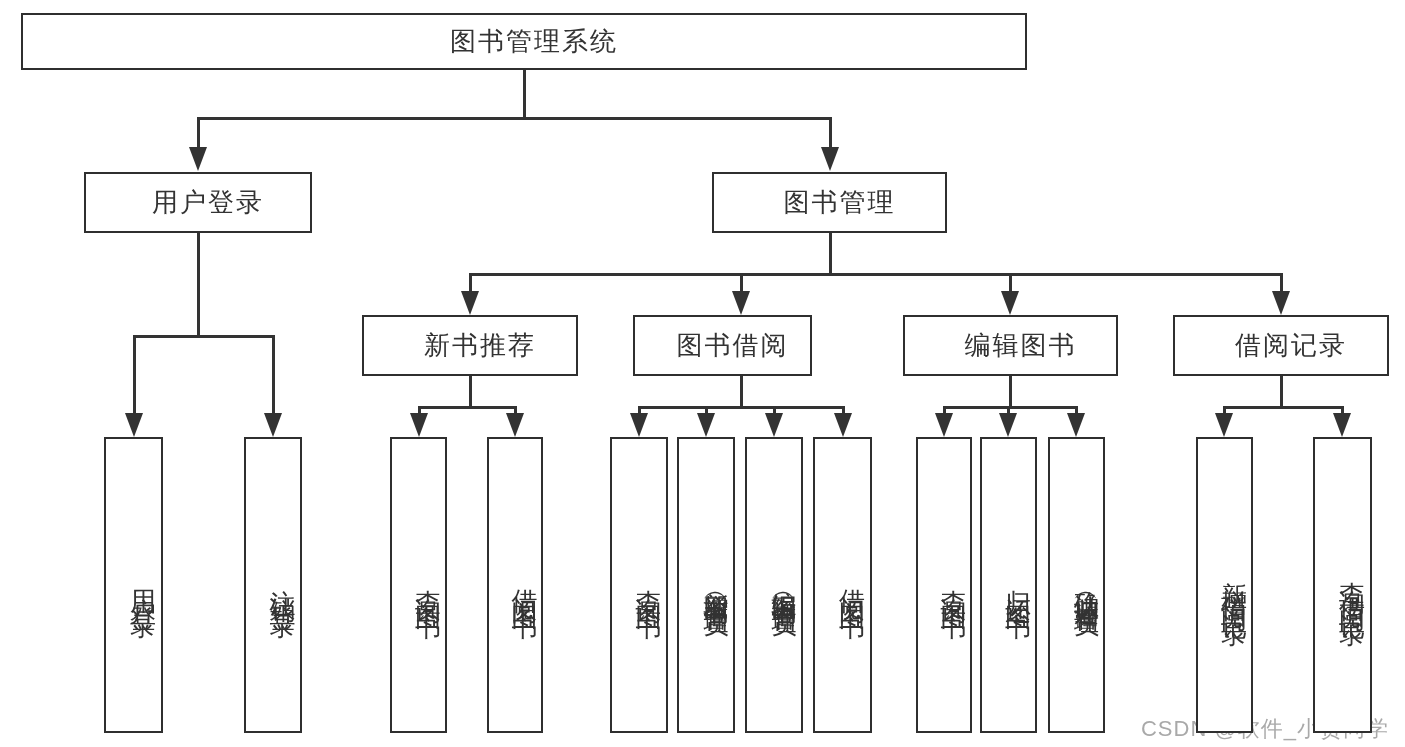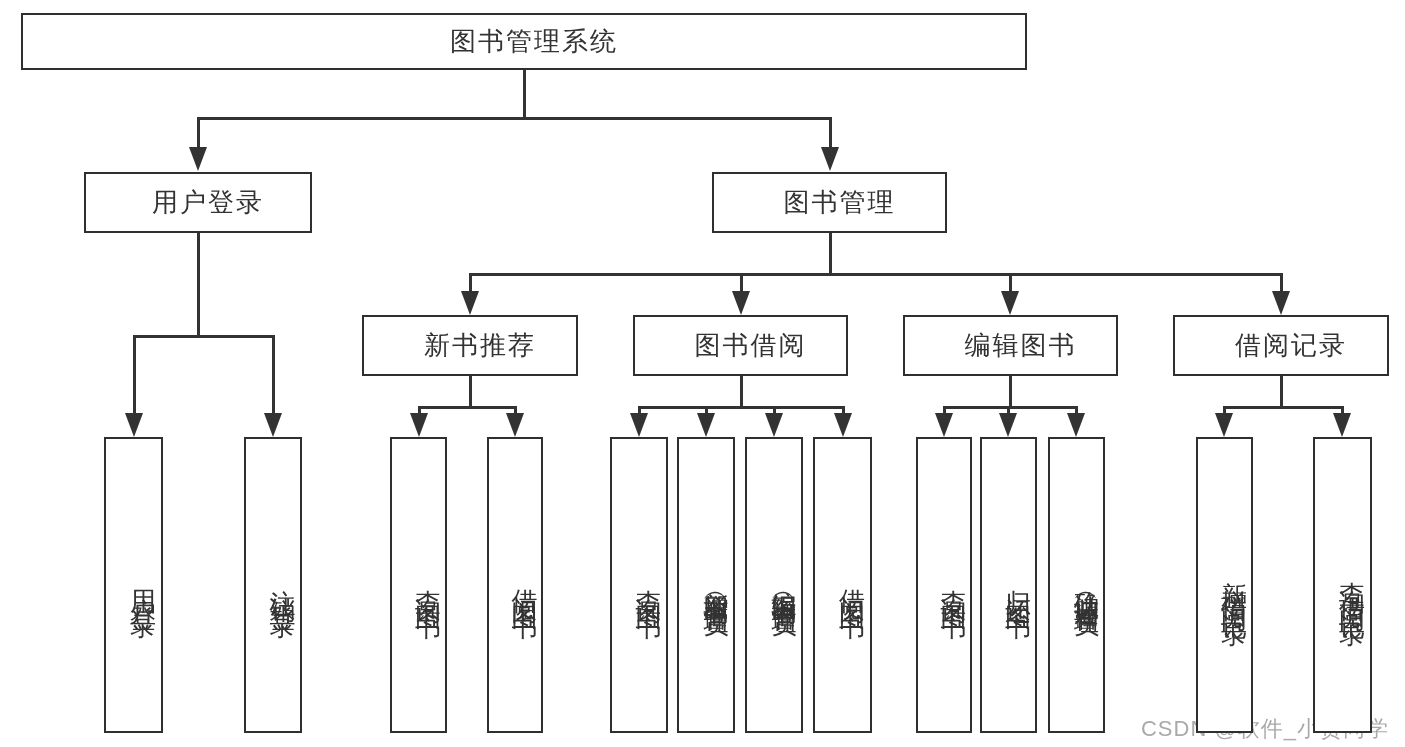--- a/index.html
+++ b/index.html
@@ -74,21 +74,21 @@
     </div>
     <div class="node horiz" style="left: 84px; top: 172px; width: 228px; height: 61px;">
       <span class="node-label">用户登录</span>
     </div>
     <div class="node horiz" style="left: 712px; top: 172px; width: 235px; height: 61px;">
       <span class="node-label">图书管理</span>
     </div>
     <div class="node horiz" style="left: 362px; top: 315px; width: 216px; height: 61px;">
       <span class="node-label">新书推荐</span>
     </div>
-    <div class="node horiz" style="left: 633px; top: 315px; width: 215px; height: 61px;">
+    <div class="node horiz" style="left: 633px; top: 315px; width: 179px; height: 61px;">
       <span class="node-label">图书借阅</span>
     </div>
     <div class="node horiz" style="left: 903px; top: 315px; width: 215px; height: 61px;">
       <span class="node-label">编辑图书</span>
     </div>
     <div class="node horiz" style="left: 1173px; top: 315px; width: 216px; height: 61px;">
       <span class="node-label">借阅记录</span>
     </div>
     <div class="node vert" style="left: 104px; top: 437px; width: 59px; height: 296px;">
       <span class="node-label">用户登录</span>

